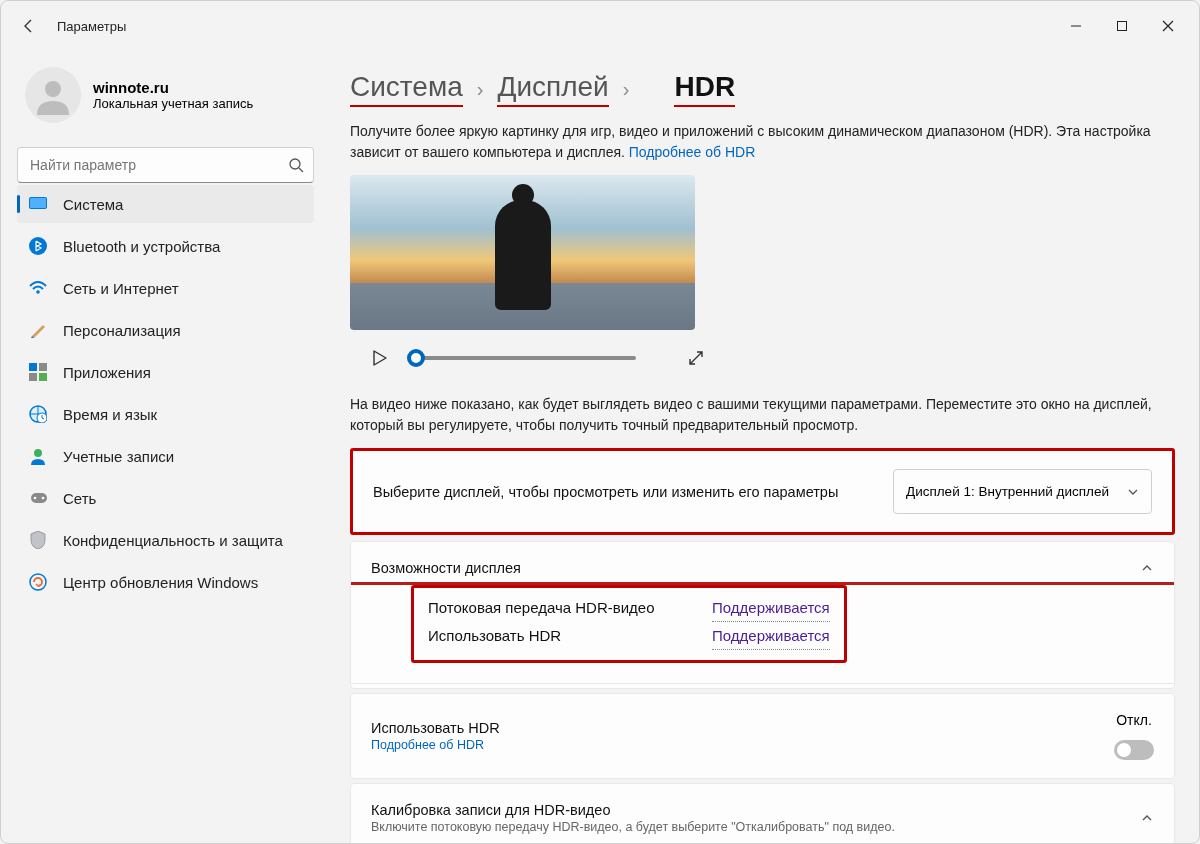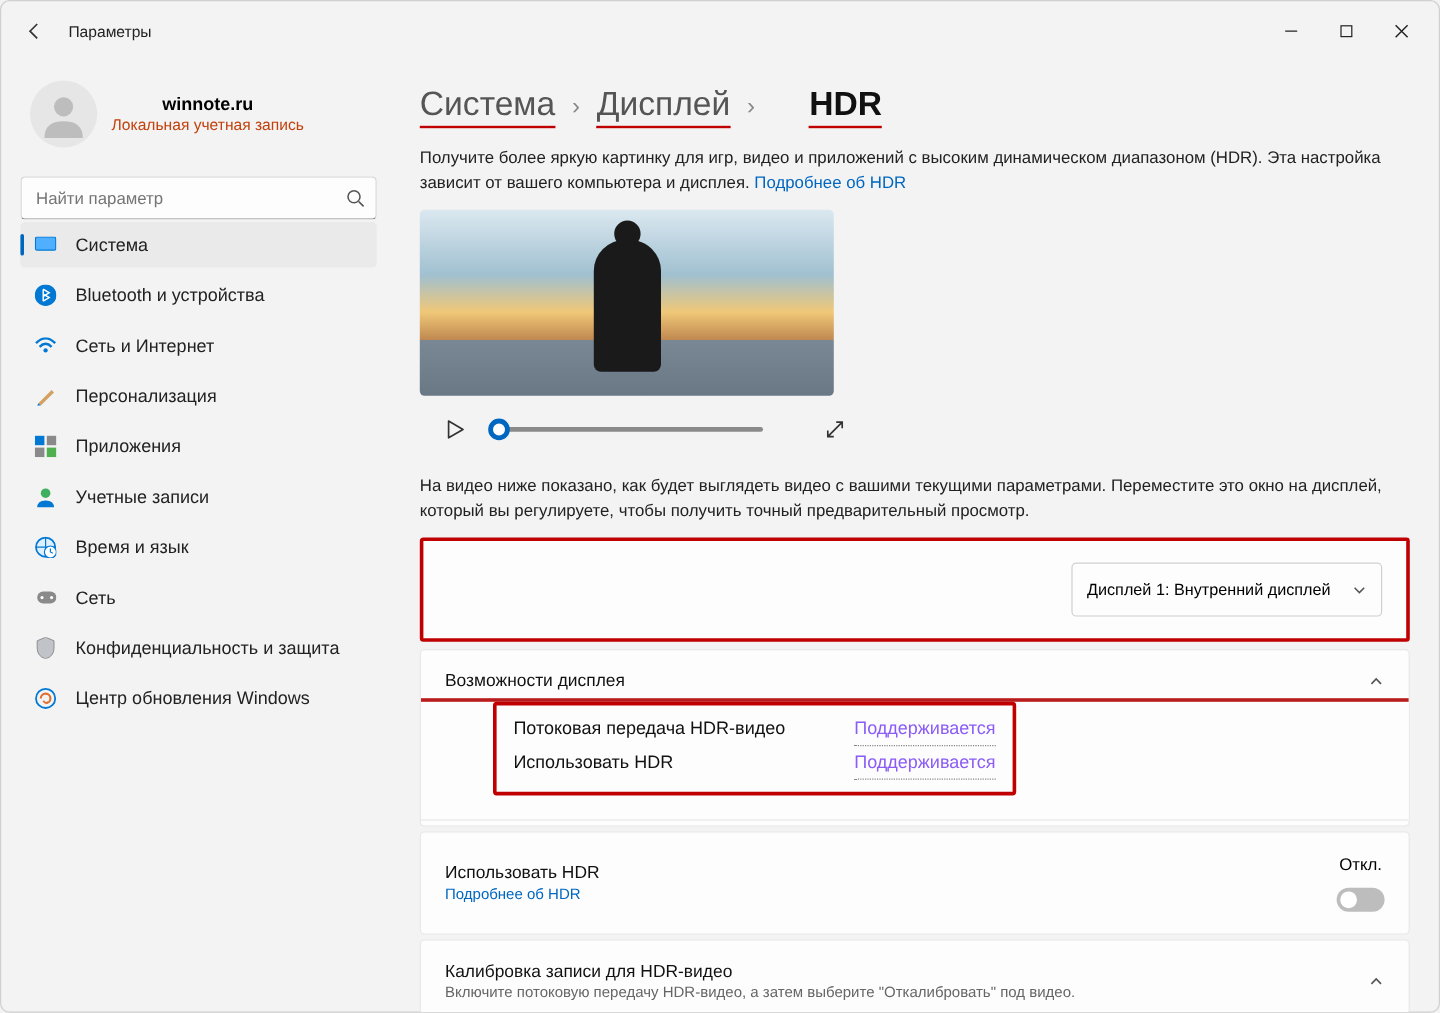--- a/index.html
+++ b/index.html
@@ -7,22 +7,22 @@
 .titlebar { height: 50px; display: flex; align-items: center; padding: 0 8px; }
 .back-arrow { width: 40px; height: 40px; display: flex; align-items: center; justify-content: center; cursor: pointer; }
 .title { font-size: 13px; color: #222; margin-left: 8px; }
 .win-controls { margin-left: auto; display: flex; }
 .win-btn { width: 46px; height: 32px; display: flex; align-items: center; justify-content: center; }
 .container { display: flex; height: calc(100% - 50px); }
 .sidebar { width: 325px; padding: 0 12px 0 16px; overflow: hidden; }
 .profile { display: flex; align-items: center; gap: 12px; padding: 16px 8px 24px 8px; }
 .avatar { width: 56px; height: 56px; border-radius: 50%; background: #e6e6e6; display: flex; align-items: center; justify-content: center; }
 .profile-txt { display: flex; flex-direction: column; }
-.profile-name { font-weight: 600; font-size: 15px; text-align: center; }
-.profile-sub { font-size: 13px; color: #c2410c; }
+.profile-name { font-weight: 600; font-size: 15px; }
+.profile-sub { font-size: 13px; color: #000000; }
 .search-wrap { position: relative; margin-bottom: 2px; }
 .search-input { width: 100%; height: 36px; border: 1px solid #d0d0d0; border-bottom: 1px solid #8a8a8a; border-radius: 4px; padding: 0 36px 0 12px; font-size: 14px; background: #fdfdfd; }
 .search-icon { position: absolute; right: 10px; top: 50%; transform: translateY(-50%); color: #555; }
 .nav-list { display: flex; flex-direction: column; }
 .nav-item { display: flex; align-items: center; gap: 16px; height: 38px; padding: 0 12px; border-radius: 4px; font-size: 15px; color: #222; cursor: pointer; margin-bottom: 4px; position: relative; }
 .nav-item.active { background: #eaeaea; }
 .nav-item.active::before { content: ""; position: absolute; left: 0; top: 10px; bottom: 10px; width: 3px; background: #0067c0; border-radius: 2px; }
 .nav-icon { width: 18px; height: 18px; display: flex; align-items: center; justify-content: center; flex-shrink: 0; }
 .main { flex: 1; padding: 20px 24px 0 24px; overflow-y: auto; }
 .breadcrumb { display: flex; align-items: center; gap: 14px; font-size: 28px; color: #555; margin-bottom: 14px; }
@@ -50,21 +50,21 @@
 .spacer { flex: 1; }
 .dropdown { border: 1px solid #d0d0d0; border-radius: 4px; padding: 14px 12px; font-size: 13.5px; background: #fdfdfd; display: flex; align-items: center; gap: 18px; cursor: pointer; }
 .chev { color: #555; }
 .expand-icon { cursor: pointer; color: #555; }
 .hl-box { border: 3px solid #c00000; border-radius: 3px; }
 .cap-section { padding: 18px 20px 6px 20px; display: flex; align-items: center; }
 .cap-body { padding: 0 20px 20px 60px; }
 .cap-inner { border: 3px solid #c00000; border-radius: 3px; padding: 6px 14px 10px 14px; display: inline-block; }
 .cap-row { display: flex; gap: 24px; align-items: baseline; line-height: 1.8; font-size: 15px; }
 .cap-label { width: 260px; color: #111; }
-.cap-val { color: #8b5cf6; border-bottom: 1px dotted #888; }
+.cap-val { color: #4c1d95; border-bottom: 1px dotted #888; }
 .toggle-wrap { display: flex; align-items: center; gap: 12px; flex-direction: column; }
 .toggle-txt { font-size: 14px; }
 .toggle { width: 40px; height: 20px; border-radius: 10px; background: #bdbdbd; position: relative; cursor: pointer; }
 .toggle-knob { position: absolute; left: 3px; top: 3px; width: 14px; height: 14px; background: #fff; border-radius: 50%; }
 svg { display: block; }
 </style>
 </head>
 <body>
 
 <div class="titlebar">
@@ -162,36 +162,36 @@
               <rect x="10" y="0" width="8" height="8" fill="#8a8a8a"></rect>
               <rect x="0" y="10" width="8" height="8" fill="#8a8a8a"></rect>
               <rect x="10" y="10" width="8" height="8" fill="#50b050"></rect>
             </svg>
           </span>
         <span>Приложения</span>
       </div>
       <div class="nav-item">
         <span class="nav-icon">
             <svg width="18" height="18">
-              <circle cx="9" cy="6" r="4" fill="#40b060"></circle>
-              <path d="M2 18 Q2 12 9 12 Q16 12 16 18 Z" fill="#0078d4"></path>
-            </svg>
-          </span>
-        <span>Учетные записи</span>
-      </div>
-      <div class="nav-item">
-        <span class="nav-icon">
-            <svg width="18" height="18">
               <circle cx="9" cy="9" r="8" stroke="#0078d4" stroke-width="1.5" fill="#e0f0ff"></circle>
               <path d="M9 1 L9 17 M1 9 L17 9" stroke="#0078d4" stroke-width="1"></path>
               <circle cx="13" cy="13" r="5" fill="#fff" stroke="#0078d4" stroke-width="1"></circle>
               <path d="M13 10 L13 13 L15 14" stroke="#0078d4" stroke-width="1" fill="none"></path>
             </svg>
           </span>
         <span>Время и язык</span>
+      </div>
+      <div class="nav-item">
+        <span class="nav-icon">
+            <svg width="18" height="18">
+              <circle cx="9" cy="6" r="4" fill="#40b060"></circle>
+              <path d="M2 18 Q2 12 9 12 Q16 12 16 18 Z" fill="#0078d4"></path>
+            </svg>
+          </span>
+        <span>Учетные записи</span>
       </div>
       <div class="nav-item">
         <span class="nav-icon">
             <svg width="20" height="14">
               <rect x="2" y="2" width="16" height="10" rx="5" fill="#8a8a8a"></rect>
               <circle cx="6" cy="7" r="1.3" fill="#fff"></circle>
               <circle cx="14" cy="7" r="1.3" fill="#fff"></circle>
             </svg>
           </span>
         <span>Сеть</span>
@@ -246,20 +246,21 @@
         <svg width="16" height="16">
             <path d="M2 14 L14 2 M9 2 L14 2 L14 7 M7 14 L2 14 L2 9" stroke="#333" stroke-width="1.4" fill="none"></path>
           </svg>
       </div>
     </div>
 
     <p class="desc">На видео ниже показано, как будет выглядеть видео с вашими текущими параметрами. Переместите это окно на дисплей, который вы регулируете, чтобы получить точный предварительный просмотр.</p>
 
     <div class="card hl-box" style="margin-top:8px;">
       <div class="card-row">
+        <span class="card-title">Выберите дисплей, чтобы просмотреть или изменить его параметры</span>
         <span class="spacer"></span>
         <div class="dropdown">
           <span>Дисплей 1: Внутренний дисплей</span>
           <span class="chev">
               <svg width="12" height="12">
                 <path d="M2 4 L6 8 L10 4" stroke="#555" stroke-width="1.3" fill="none"></path>
               </svg>
             </span>
         </div>
       </div>
@@ -304,21 +305,21 @@
               <div class="toggle-knob"></div>
             </div>
         </div>
       </div>
     </div>
 
     <div class="card">
       <div class="card-row">
         <div class="card-col">
           <span class="card-title">Калибровка записи для HDR-видео</span>
-          <span class="card-sub">Включите потоковую передачу HDR-видео, а затем выберите "Откалибровать" под видео.</span>
+          <span class="card-sub">Включите потоковую передачу HDR-видео, а будет выберите "Откалибровать" под видео.</span>
         </div>
         <span class="spacer"></span>
         <span class="expand-icon">
             <svg width="14" height="14">
               <path d="M3 9 L7 5 L11 9" stroke="#555" stroke-width="1.4" fill="none"></path>
             </svg>
           </span>
       </div>
     </div>
 

